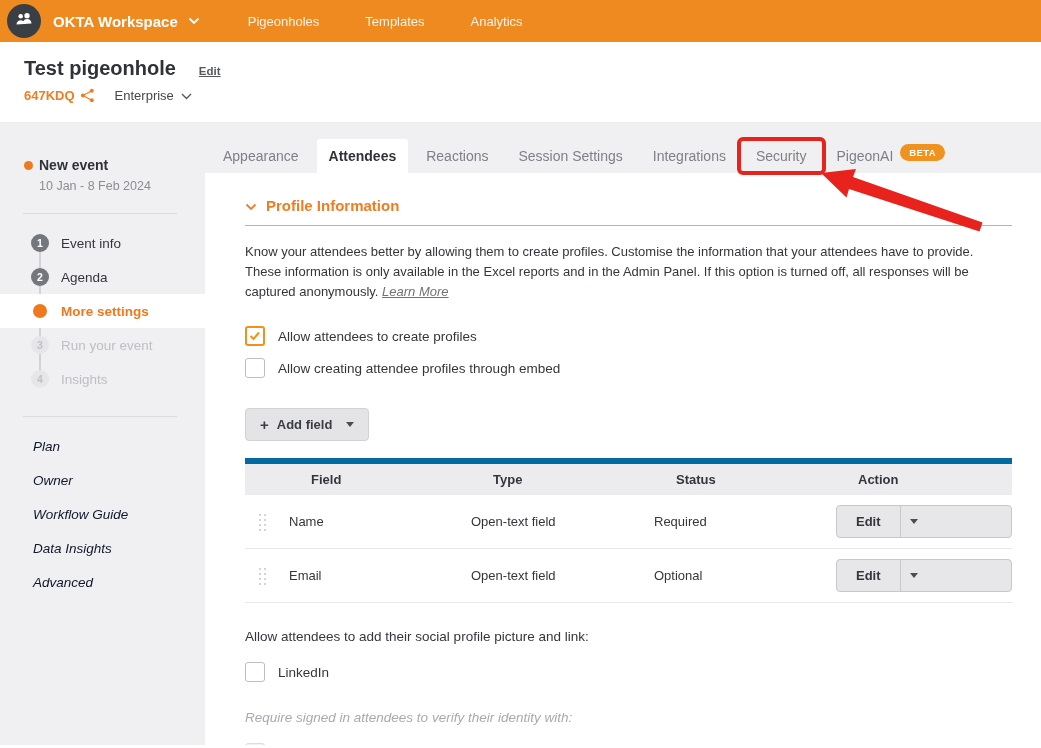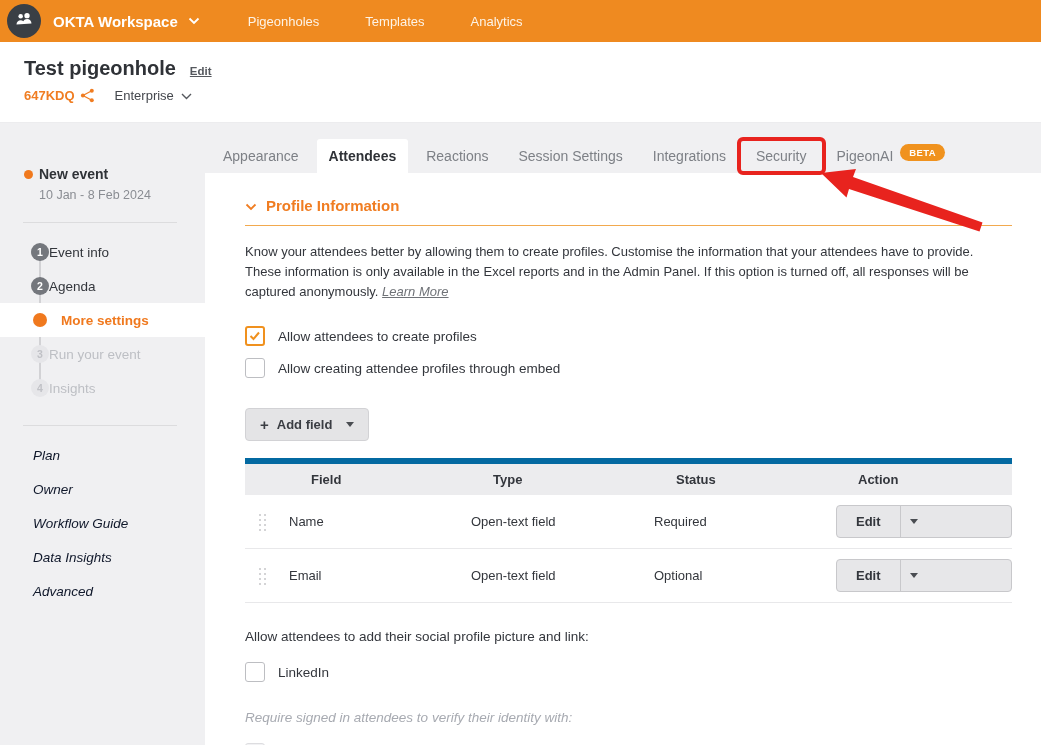--- a/index.html
+++ b/index.html
@@ -10,40 +10,40 @@
   }
   
   .topbar { height:42px; background:#EF8A20; display:flex; align-items:center; padding:0 16px 0 7px; }
   .logo-circle { width:34px; height:34px; border-radius:50%; background:#3A3F45; display:flex; align-items:center; justify-content:center; flex:none; }
   .workspace { color:#fff; font-size:15px; font-weight:bold; margin-left:12px; display:flex; align-items:center; gap:10px; cursor:pointer; }
   .workspace svg { display:block; }
   .topnav { display:flex; margin-left:48px; gap:46px; }
   .topnav .navlink { color:#FDF3E6; font-size:13px; cursor:pointer; }
   
   .page-header { height:80px; background:#fff; padding:15px 0 0 24px; }
-  .title-row { display:flex; align-items:baseline; gap:14px; }
+  .title-row { display:flex; align-items:baseline; gap:23px; }
   .page-title { font-size:20px; font-weight:bold; color:#2F3237; }
   .edit-link { font-size:11.5px; font-weight:bold; color:#55585E; text-decoration:underline; cursor:pointer; }
   .meta-row { margin-top:8px; display:flex; align-items:center; }
   .code { color:#F07D22; font-weight:bold; font-size:13px;text-align:right; }
   .share-icon { margin-left:5px; display:flex; cursor:pointer; }
   .plan { font-size:13px; color:#44474D; margin-left:20px; display:flex; align-items:center; gap:7px; cursor:pointer; }
   
   .body-wrap { display:flex; height:623px; border-top:1px solid #ECECEE; }
-  .sidebar { width:205px; flex:none; background:#F0F0F2; padding-top:43px; }
+  .sidebar { width:205px; flex:none; background:#F0F0F2; padding-top:34px; }
   .event-name-row { display:flex; align-items:center; padding-left:24px; gap:6px; }
   .event-dot { width:9px; height:9px; border-radius:50%; background:#F0791E; flex:none; }
   .event-name { font-size:14px; font-weight:bold; color:#2F3237; }
   .event-dates { font-size:12.5px; color:#8A8D93; padding-left:39px; margin-top:6px; }
   .side-divider { border:none; border-top:1px solid #DCDCDE; margin:20px 28px 12px 23px; }
   .steps { position:relative; margin-top:10px; }
   .steps:before { content:""; position:absolute; left:39px; top:17px; bottom:17px; width:2px; background:#D2D2D5; }
   .step { position:relative; display:flex; align-items:center; height:34px; cursor:pointer; }
   .step-circle { width:18px; height:18px; border-radius:50%; margin-left:31px; background:#74777D; color:#fff; font-size:10.5px; font-weight:bold; display:flex; align-items:center; justify-content:center; position:relative; z-index:1; flex:none; }
-  .step-label { margin-left:0; font-size:13.5px; color:#33363C; }
+  .step-label { margin-left:12px; font-size:13.5px; color:#33363C; }
   .step.upcoming .step-circle { background:#E6E6E9; color:#C0C1C6; }
   .step.upcoming .step-label { color:#BDBFC4; }
   .step.active { background:#fff; }
   .step.active .step-circle { width:14px; height:14px; margin-left:33px; background:#F0791E; }
   .step.active .step-label { margin-left:14px; color:#F0791E; font-weight:bold; }
   .side-links { margin-top:10px; }
   .side-link { height:34px; display:flex; align-items:center; padding-left:33px; font-size:13.5px; font-style:italic; color:#0f172a; cursor:pointer; }
   
   .main { flex:1; min-width:0; display:flex; flex-direction:column; background:#F0F0F2; }
   .tabbar { height:50px; flex:none; display:flex; align-items:flex-end; padding-left:6px; }

